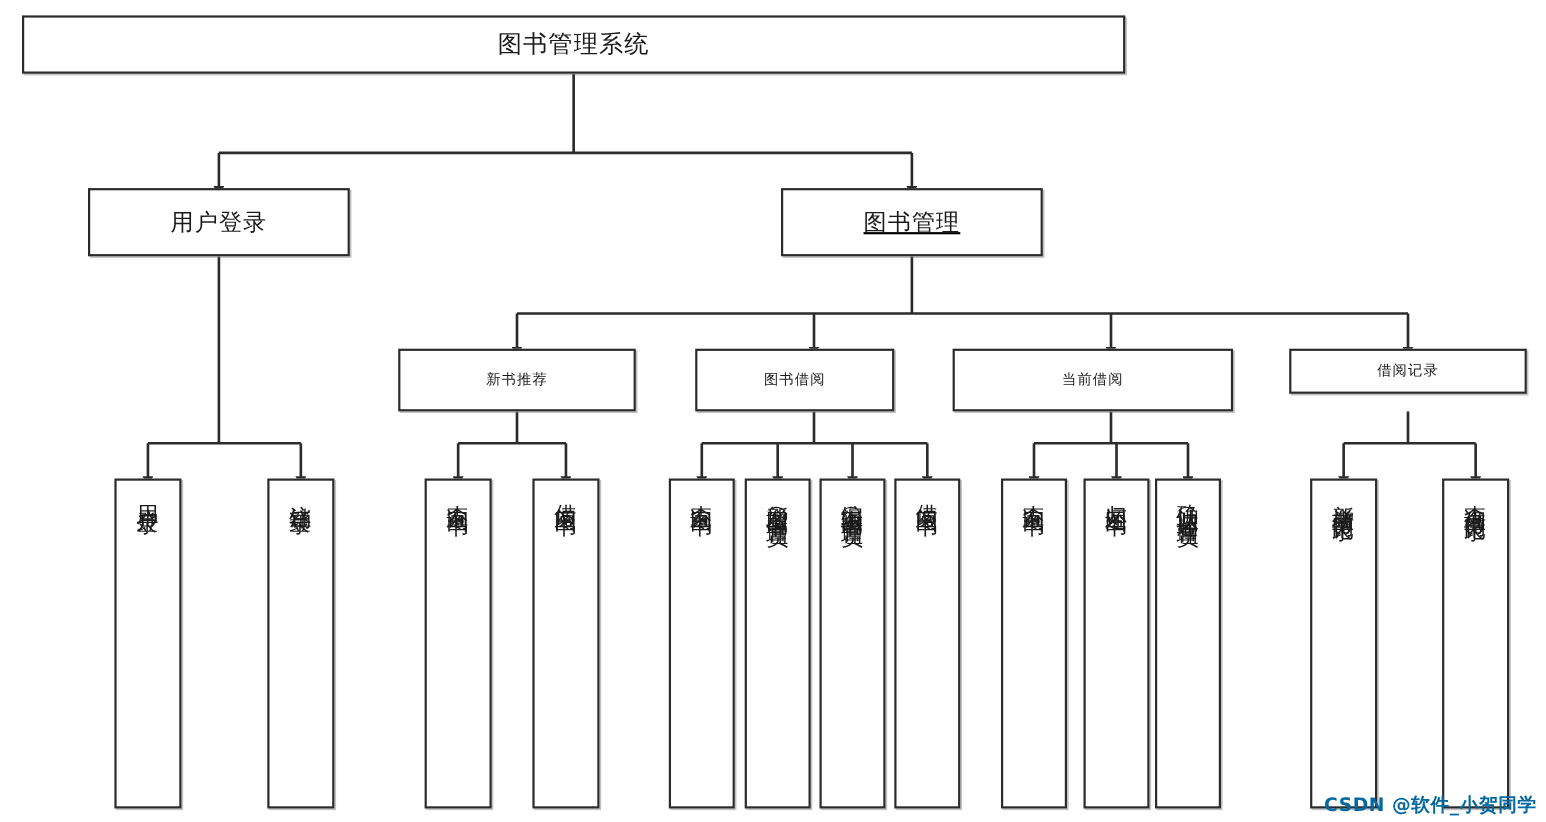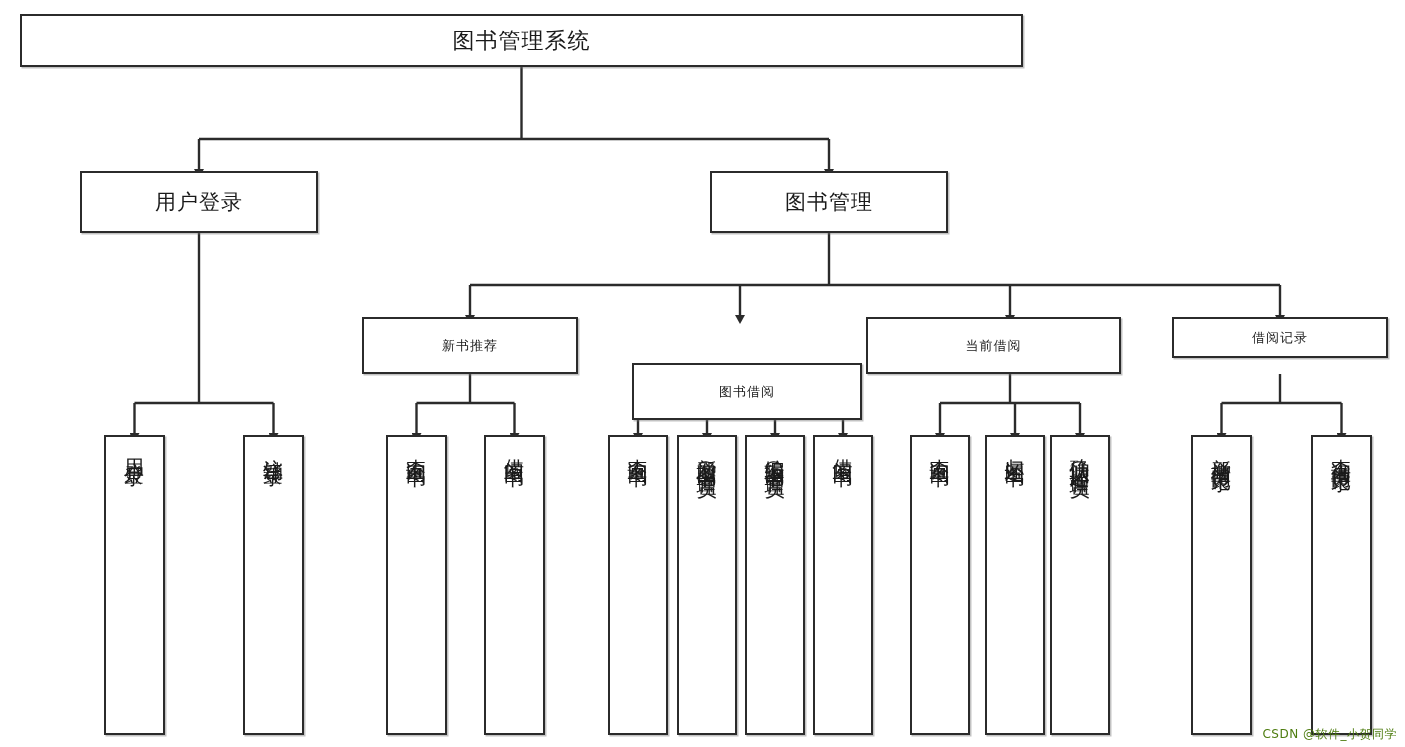--- a/index.html
+++ b/index.html
@@ -63,25 +63,26 @@
     text-orientation: upright;
     font-size: 20px;
     letter-spacing: 3px;
     line-height: 1;
     white-space: pre;
   }
   #watermark {
     position: absolute;
     right: 8px;
     bottom: 4px;
-    font-size: 12px;
-    color: #4d7c0f;
+    font-size: 17px;
+    color: #0369a1;
     letter-spacing: 0.5px;
     user-select: none;
     white-space: nowrap;
+    font-weight: bold;
   }
 </style>
 </head>
 <body>
 
 <div id="diagram-root">
   <svg id="edge-layer" viewBox="0 0 1405 747">
     <defs>
       <marker id="arrowhead" markerWidth="9" markerHeight="10" refX="1" refY="5" orient="auto" markerUnits="userSpaceOnUse">
         <path d="M0,0 L9,5 L0,10 Z" fill="#2b2b2b"></path>
@@ -124,27 +125,27 @@
       </g>
   </svg>
 
   <div id="node-layer">
       <div class="node horiz lvl1" style="left: 20px; top: 14px; width: 1003px; height: 53px;">
         <span class="node-label">图书管理系统</span>
       </div>
       <div class="node horiz lvl2" style="left: 80px; top: 171px; width: 238px; height: 62px;">
         <span class="node-label">用户登录</span>
       </div>
-      <div class="node horiz lvl2" style="left: 710px; top: 171px; width: 238px; height: 62px;">
+      <div class="node horiz lvl2" style="left: 710px; top: 171px; width: 238px; height: 62px; text-decoration: underline;">
         <span class="node-label">图书管理</span>
       </div>
       <div class="node horiz lvl3" style="left: 362px; top: 317px; width: 216px; height: 57px;">
         <span class="node-label">新书推荐</span>
       </div>
-      <div class="node horiz lvl3" style="left: 632px; top: 317px; width: 230px; height: 57px; margin-top: 46px;">
+      <div class="node horiz lvl3" style="left: 632px; top: 317px; width: 181px; height: 57px;">
         <span class="node-label">图书借阅</span>
       </div>
       <div class="node horiz lvl3" style="left: 866px; top: 317px; width: 255px; height: 57px;">
         <span class="node-label">当前借阅</span>
       </div>
       <div class="node horiz lvl3" style="left: 1172px; top: 317px; width: 216px; height: 41px;">
         <span class="node-label">借阅记录</span>
       </div>
       <div class="node vert lvl4" style="left: 104px; top: 435px; width: 61px; height: 300px;">
         <span class="node-label">用户登录</span>

